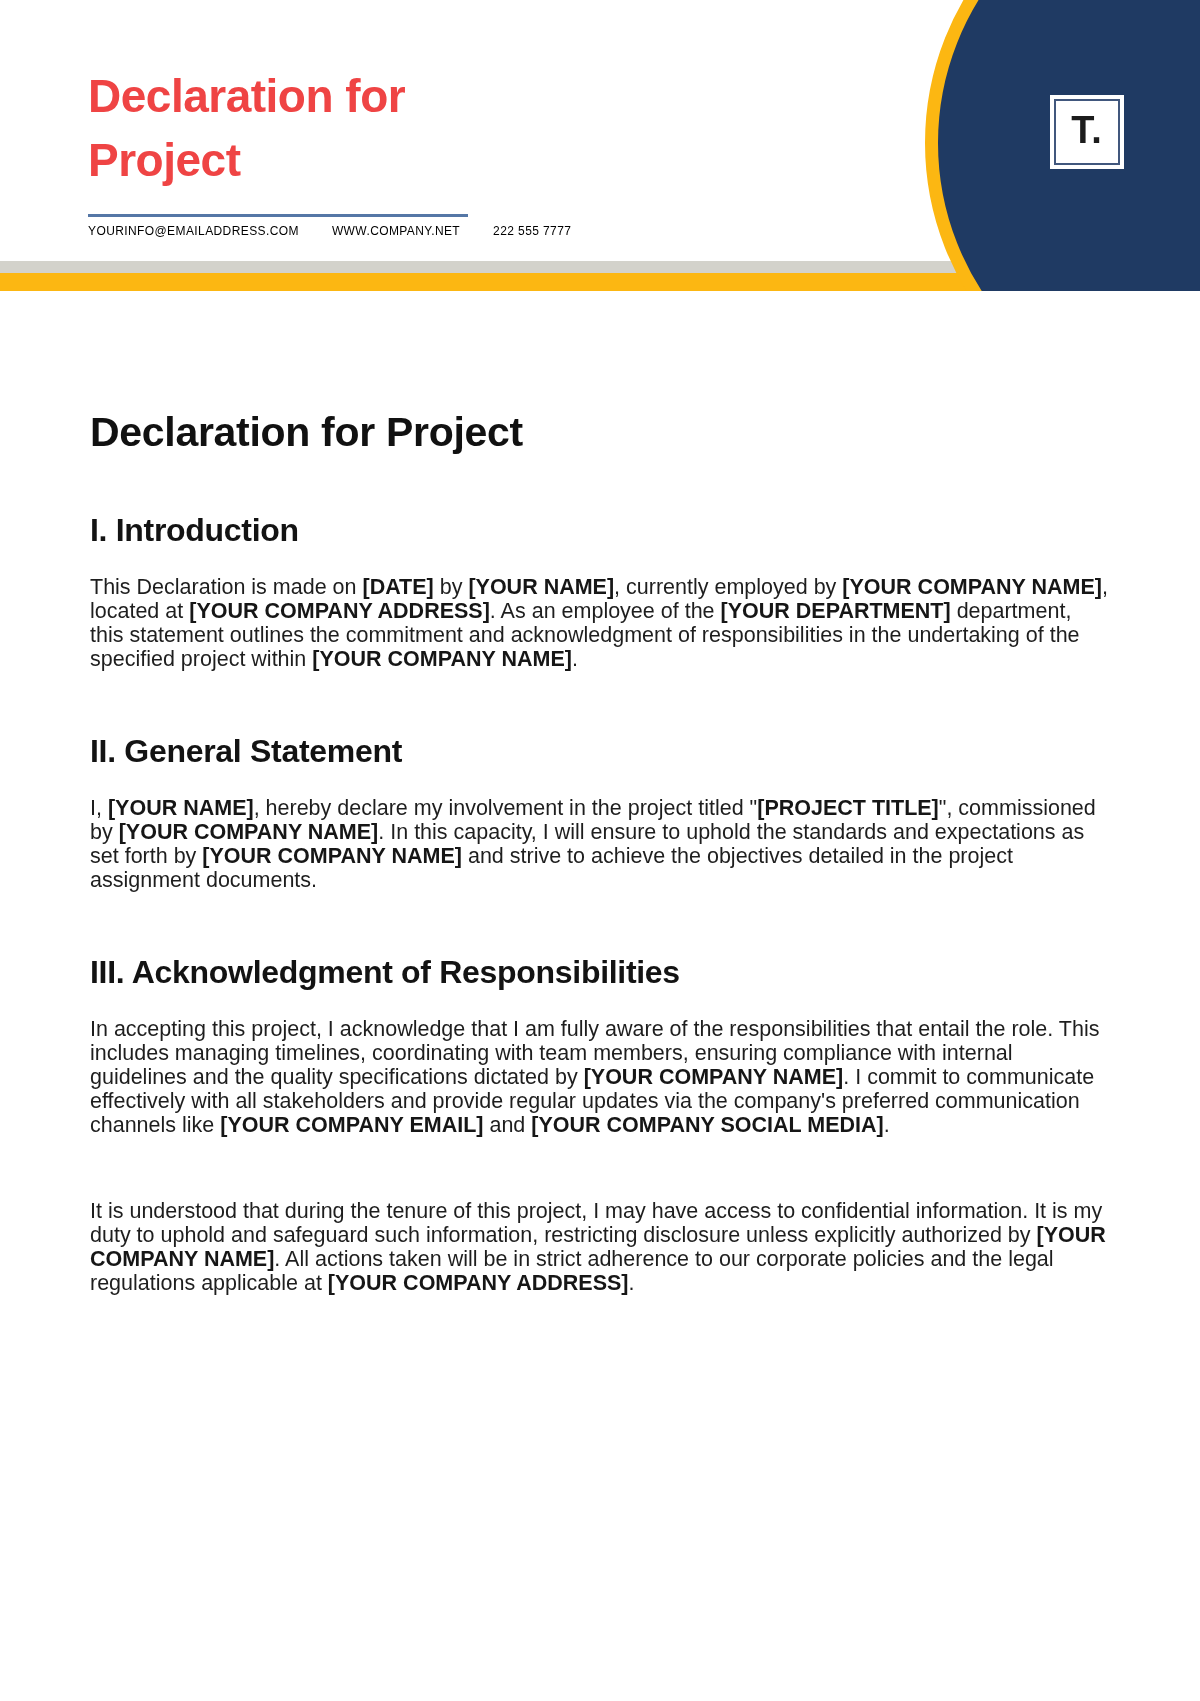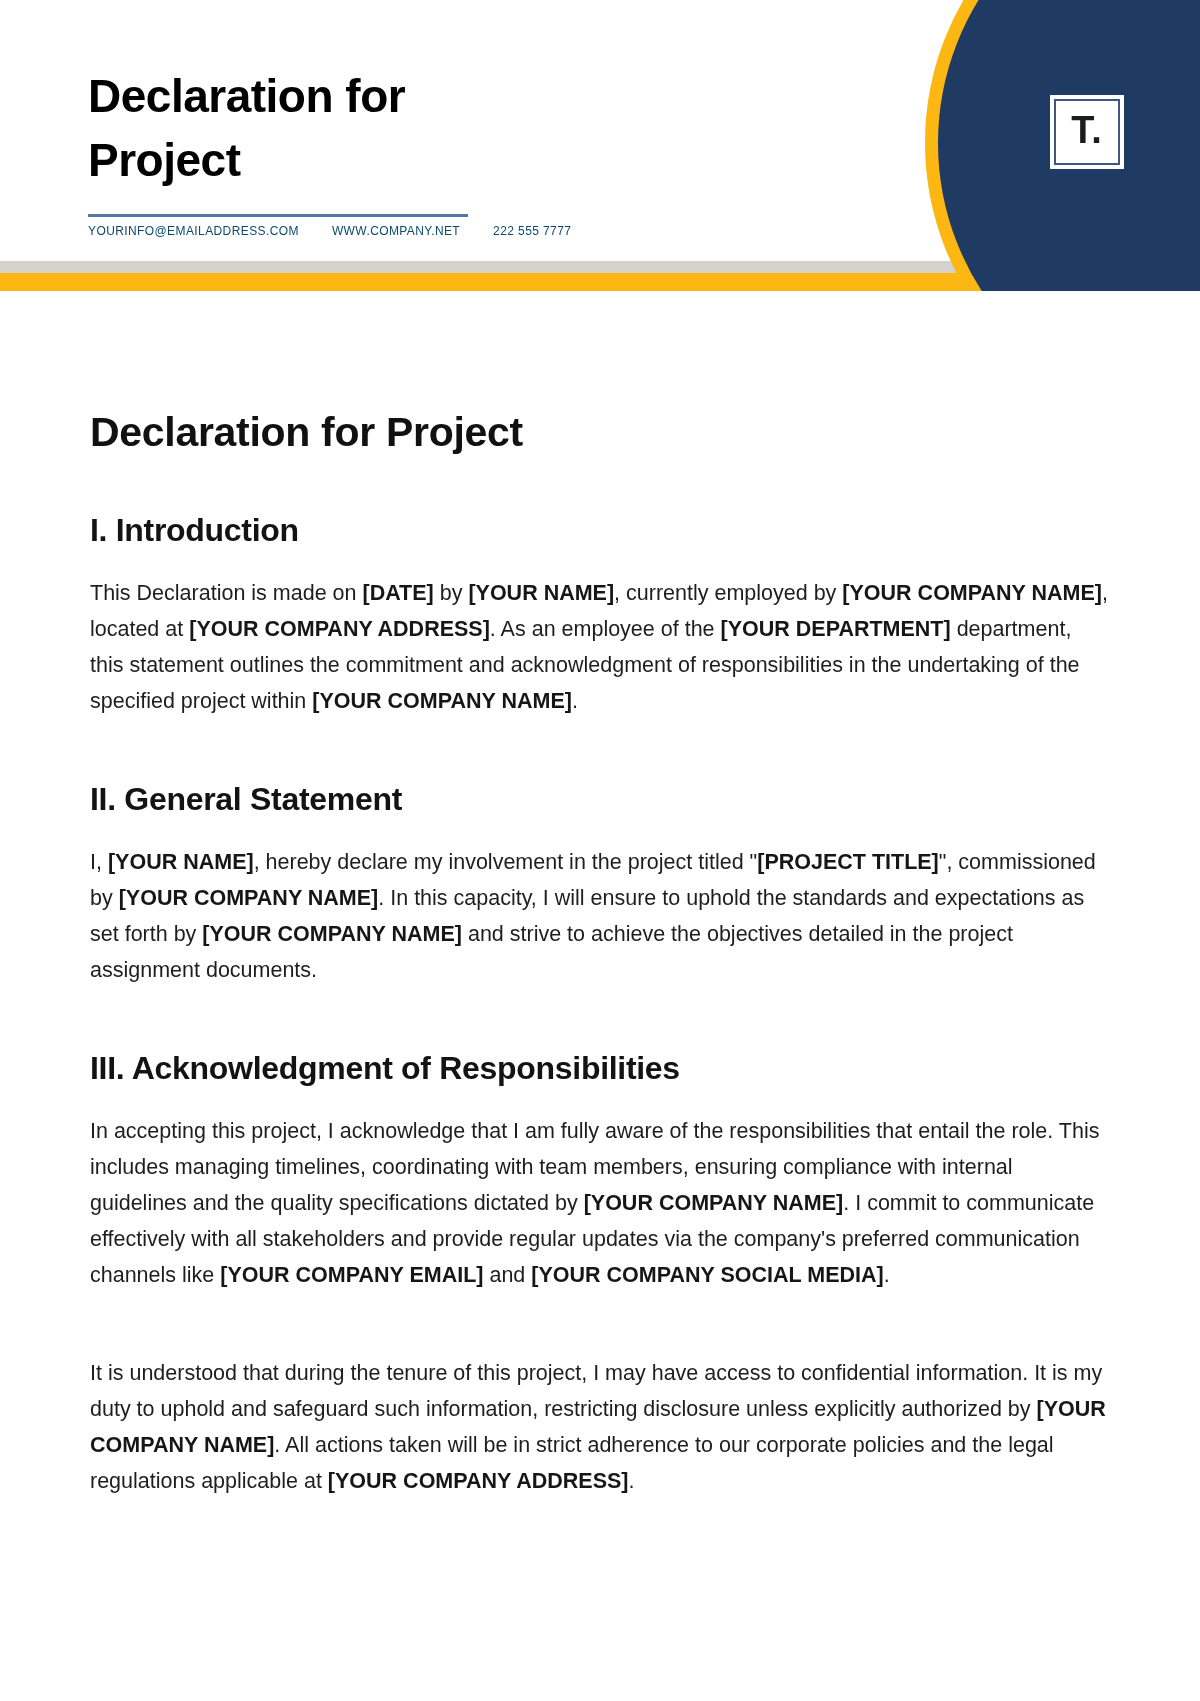--- a/index.html
+++ b/index.html
@@ -75,42 +75,42 @@
     line-height: 1;
     transform: translateY(-2px);
   }
   .brand-title {
     position: absolute;
     left: 88px;
     top: 64px;
     font-size: 46px;
     line-height: 64px;
     font-weight: 800;
-    color: #000000;
+    color: #ef4444;
     letter-spacing: -0.5px;
     z-index: 2;
   }
   .brand-underline {
     position: absolute;
     left: 88px;
     top: 214px;
     width: 380px;
     height: 3px;
     background: #5577a6;
     z-index: 2;
   }
   .contact-row {
     position: absolute;
     left: 88px;
     top: 224px;
     display: flex;
     gap: 33px;
     font-size: 12px;
     letter-spacing: 0.4px;
-    color: #0c4a6e;
+    color: #000000;
     z-index: 2;
     white-space: nowrap;
   }
 
   
   .doc {
     padding: 0 90px 0 90px;
   }
   .doc-title {
     margin: 118px 0 0 0;
@@ -125,21 +125,21 @@
   .doc-section h2 {
     margin: 4px 0 26px 0;
     font-size: 32px;
     font-weight: 800;
     color: #131313;
     letter-spacing: -0.3px;
   }
   .doc-section p {
     margin: 0;
     font-size: 21.5px;
-    line-height: 36px;
+    line-height: 24px;
     color: #1e1e1e;
     max-width: 1025px;
   }
   .doc-section p b { font-weight: 700; color: #161616; }
 </style>
 </head>
 <body>
 
 <div class="header">
   <div class="bar-gray"></div>

